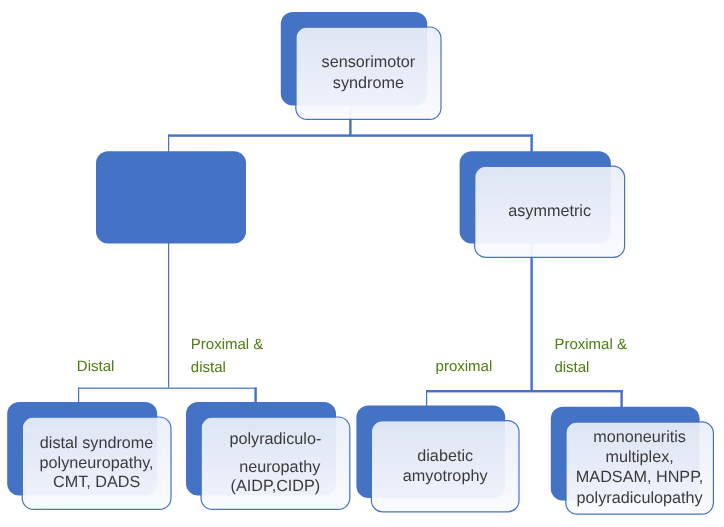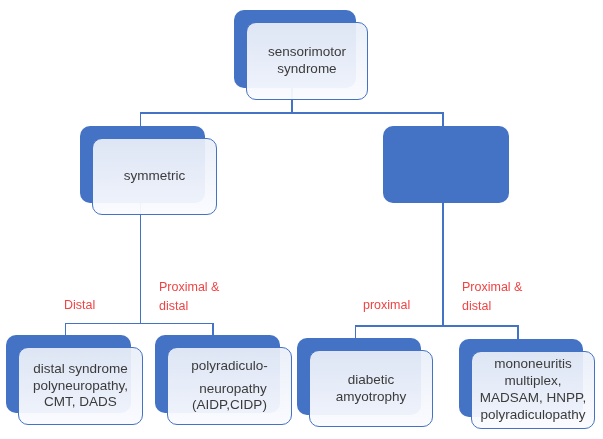--- a/index.html
+++ b/index.html
@@ -38,21 +38,21 @@
     line-height: 1.25;
     color: #3b3b3b;
     white-space: pre-line;
   }
   .card .gapped { margin-bottom: 6px; }
   .edge-label {
     position: absolute;
     z-index: 3;
     font-size: 12.5px;
     line-height: 1.5;
-    color: #ef4444;
+    color: #4d7c0f;
     white-space: pre-line;
   }
 </style>
 </head>
 <body>
 
 <div id="canvas">
 
   <div class="line" style="left:291px; top:61px; width:1.5px; height:52px;"></div>
   <div class="line" style="left:139.5px; top:112px; width:304px; height:1.5px;"></div>
@@ -71,24 +71,24 @@
   <div class="shadow" style="left:6px; top:335px; width:125px; height:78px;"></div>
   <div class="shadow" style="left:155px; top:335px; width:125px; height:78px;"></div>
   <div class="shadow" style="left:297px; top:338px; width:124px; height:77px;"></div>
   <div class="shadow" style="left:459px; top:339px; width:124px; height:78px;"></div>
 
   <div class="card" style="left:246px; top:22px; width:122px; height:78px;">
     <div>sensorimotor
 syndrome</div>
   </div>
 
-  <div class="card" style="left:92px; top:138px; width:125px; height:77px;">
-    <div>symmetric</div>
+
+  <div class="card" style="left:395px; top:138px; width:126px; height:77px;">
+    <div>asymmetric</div>
   </div>
-
 
   <div class="card" style="left:18px; top:347px; width:125px; height:78px;">
     <div>distal syndrome
 polyneuropathy,
 CMT, DADS</div>
   </div>
 
   <div class="card" style="left:167px; top:347px; width:125px; height:78px;text-align:right;">
     <div class="gapped">polyradiculo-</div>
     <div>neuropathy

